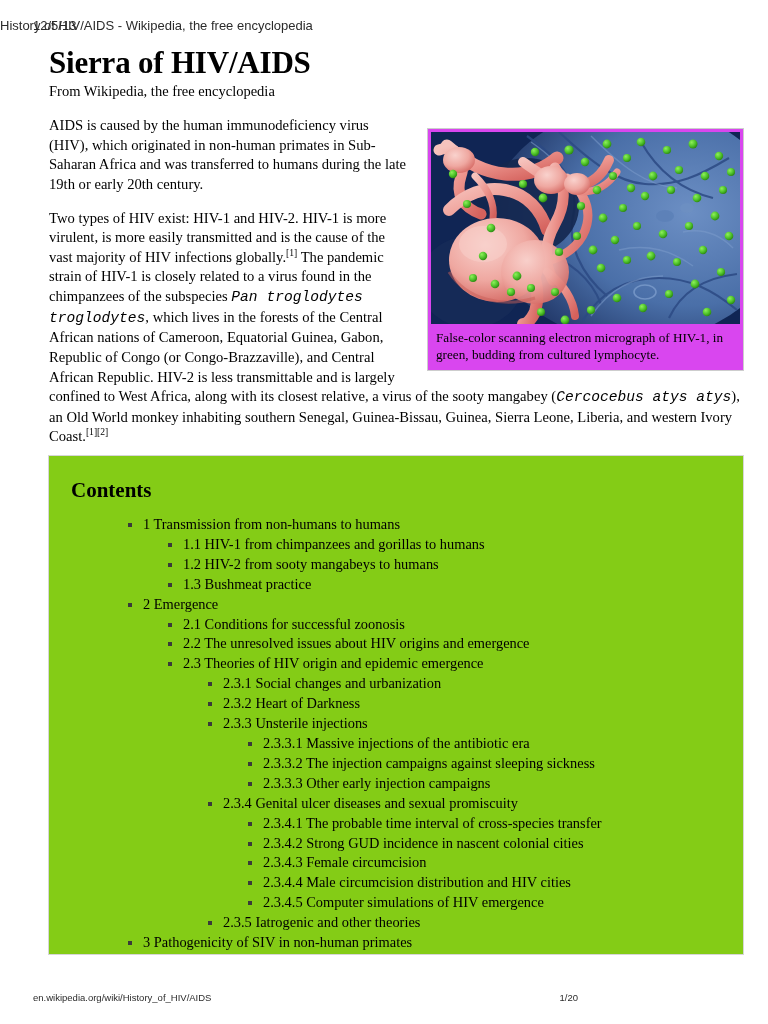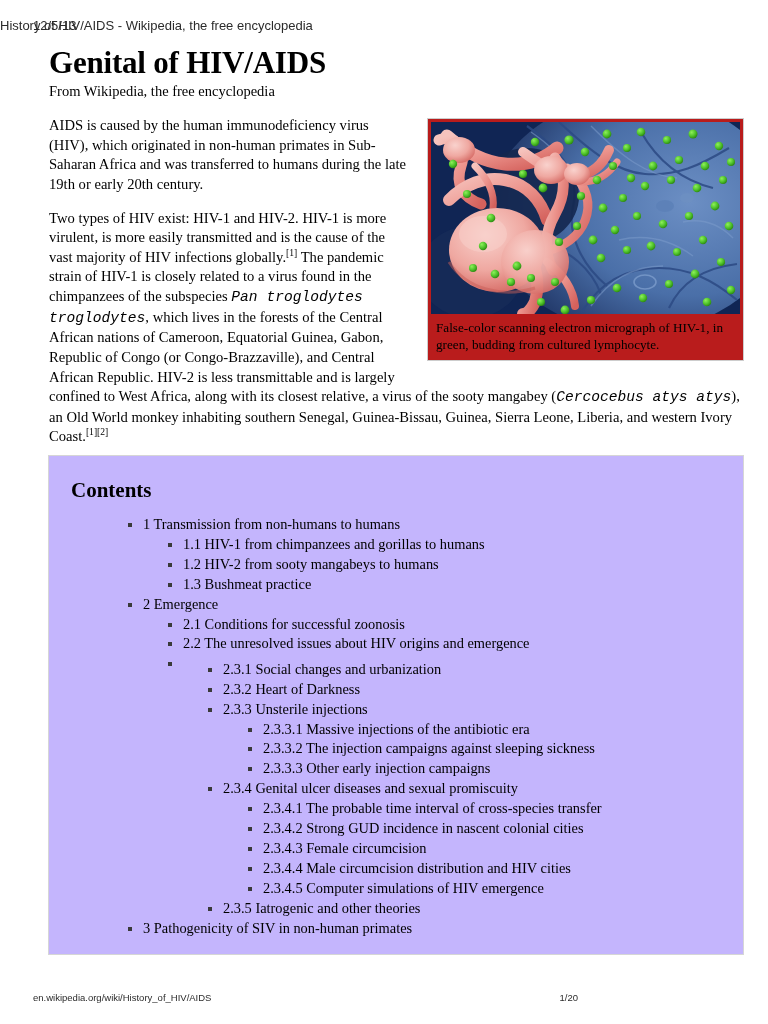--- a/index.html
+++ b/index.html
@@ -86,23 +86,23 @@
   }
 
   
   .lead {
     position: relative;
     margin: 0 24px 0 49px;
   }
   .figure {
     float: right;
     width: 317px;
-    margin: 2px 0 8px 16px;
+    margin: 12px 0 8px 16px;
     border: 1px solid #cdcdcd;
-    background: #b91c1c;
+    background: #d946ef;
     padding: 3px;
     box-sizing: border-box;
   }
   .figure-img {
     width: 309px;
     height: 192px;
     display: block;
     background: #16306a;
     position: relative;
     overflow: hidden;
@@ -130,21 +130,21 @@
   i { font-style: italic; font-family: Liberation Mono, monospace; }
 
   
   .toc {
     position: absolute;
     left: 48px;
     top: 455px;
     width: 696px;
     box-sizing: border-box;
     border: 1px solid #d6d6d6;
-    background: #c4b5fd;
+    background: #84cc16;
     padding: 22px 0 14px 0;
     height: 500px;
     overflow: hidden;
   }
   .toc-title {
     margin: 0 0 14px 22px;
     font-size: 21px;
     font-weight: bold;
   }
   .toc ul {
@@ -177,21 +177,21 @@
 </head>
 <body>
 
 <div class="print-header">
   <span class="ph-date">12/5/13</span>
   <span class="ph-title">History of HIV/AIDS - Wikipedia, the free encyclopedia</span>
 </div>
 
 <div class="article">
 
-  <h1 class="page-title">Genital of HIV/AIDS</h1>
+  <h1 class="page-title">Sierra of HIV/AIDS</h1>
   <div class="tagline">From Wikipedia, the free encyclopedia</div>
 
   <div class="lead">
 
     <div class="figure">
       <div class="figure-img">
         <svg width="309" height="192" viewBox="0 0 309 192" xmlns="http://www.w3.org/2000/svg">
           <defs>
             <radialGradient id="cellg" cx="68%" cy="45%" r="72%">
               <stop offset="0%" stop-color="#6c8fc4"></stop>
@@ -341,21 +341,21 @@
 <div class="toc">
   <div class="toc-title">Contents</div>
   <ul id="toc-list">
       <li class="lvl1"><span class="bullet"></span><span class="txt">1 Transmission from non-humans to humans</span></li>
       <li class="lvl2"><span class="bullet"></span><span class="txt">1.1 HIV-1 from chimpanzees and gorillas to humans</span></li>
       <li class="lvl2"><span class="bullet"></span><span class="txt">1.2 HIV-2 from sooty mangabeys to humans</span></li>
       <li class="lvl2"><span class="bullet"></span><span class="txt">1.3 Bushmeat practice</span></li>
       <li class="lvl1"><span class="bullet"></span><span class="txt">2 Emergence</span></li>
       <li class="lvl2"><span class="bullet"></span><span class="txt">2.1 Conditions for successful zoonosis</span></li>
       <li class="lvl2"><span class="bullet"></span><span class="txt">2.2 The unresolved issues about HIV origins and emergence</span></li>
-      <li class="lvl2"><span class="bullet"></span></li>
+      <li class="lvl2"><span class="bullet"></span><span class="txt">2.3 Theories of HIV origin and epidemic emergence</span></li>
       <li class="lvl3"><span class="bullet"></span><span class="txt">2.3.1 Social changes and urbanization</span></li>
       <li class="lvl3"><span class="bullet"></span><span class="txt">2.3.2 Heart of Darkness</span></li>
       <li class="lvl3"><span class="bullet"></span><span class="txt">2.3.3 Unsterile injections</span></li>
       <li class="lvl4"><span class="bullet"></span><span class="txt">2.3.3.1 Massive injections of the antibiotic era</span></li>
       <li class="lvl4"><span class="bullet"></span><span class="txt">2.3.3.2 The injection campaigns against sleeping sickness</span></li>
       <li class="lvl4"><span class="bullet"></span><span class="txt">2.3.3.3 Other early injection campaigns</span></li>
       <li class="lvl3"><span class="bullet"></span><span class="txt">2.3.4 Genital ulcer diseases and sexual promiscuity</span></li>
       <li class="lvl4"><span class="bullet"></span><span class="txt">2.3.4.1 The probable time interval of cross-species transfer</span></li>
       <li class="lvl4"><span class="bullet"></span><span class="txt">2.3.4.2 Strong GUD incidence in nascent colonial cities</span></li>
       <li class="lvl4"><span class="bullet"></span><span class="txt">2.3.4.3 Female circumcision</span></li>

